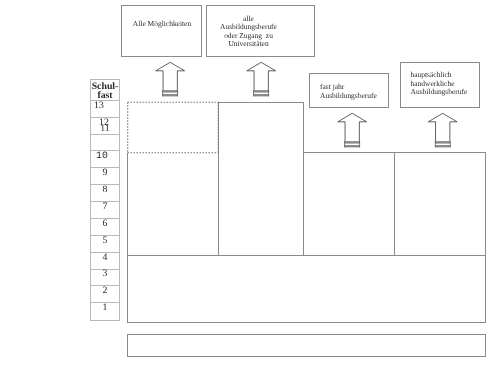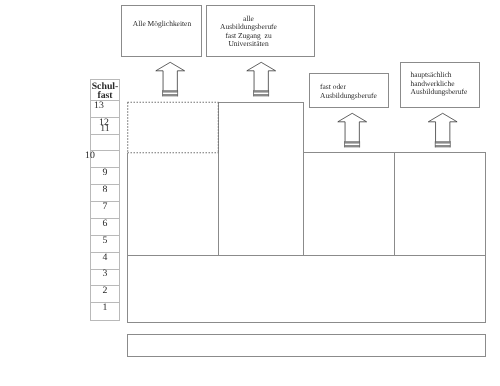--- a/index.html
+++ b/index.html
@@ -79,33 +79,33 @@
       </g>
 
   <g fill="none" stroke="#b9b9b9" stroke-width="1" shape-rendering="crispEdges">
     <rect x="42.5" y="79.5" width="29" height="241"></rect>
     <path id="year-table-rules" d="M42.5 100.5 H71.5 M42.5 117.5 H71.5 M42.5 134.5 H71.5 M42.5 150.5 H71.5 M42.5 167.5 H71.5 M42.5 184.5 H71.5 M42.5 201.5 H71.5 M42.5 218.5 H71.5 M42.5 235.5 H71.5 M42.5 252.5 H71.5 M42.5 269.5 H71.5 M42.5 285.5 H71.5 M42.5 302.5 H71.5"></path>
   </g>
 </svg>
 
 <div class="txt c" style="left:74px;top:19.8px;width:80px;"><span>Alle Möglichkeiten</span></div>
 
-<div class="txt c" style="left:147px;top:14.5px;width:107px;"><span>alle</span><br><span>Ausbildungsberufe</span><br><span>fast Zugang  zu</span><br><span>Universitäten</span></div>
+<div class="txt c" style="left:147px;top:14.5px;width:107px;"><span>alle</span><br><span>Ausbildungsberufe</span><br><span>oder Zugang  zu</span><br><span>Universitäten</span></div>
 
-<div class="txt" style="left:272px;top:83.1px;"><span>fast oder</span><br><span>Ausbildungsberufe</span></div>
+<div class="txt" style="left:272px;top:83.1px;"><span>fast jahr</span><br><span>Ausbildungsberufe</span></div>
 
 <div class="txt" style="left:362.5px;top:71.1px;"><span>hauptsächlich</span><br><span>handwerkliche</span><br><span>Ausbildungsberufe</span></div>
 
 <div class="yt" style="left:42px;top:82.7px;width:30px;font-weight:bold;"><span>Schul-</span><br><span>fast</span></div>
 
 <div id="year-rows">
       <div class="yt" style="left: 42px; width: 18px; top: 101.75px;">13</div>
       <div class="yt" style="left: 42px; width: 28px; top: 118.62px;">12</div>
       <div class="yt" style="left: 42px; width: 30px; top: 125px;">11</div>
-      <div class="yt" style="left: 34px; width: 16px; top: 152.36px;">10</div>
+      <div class="yt" style="left: 46px; width: 16px; top: 152.36px; font-family: Liberation Mono, monospace;">10</div>
       <div class="yt" style="left: 42px; width: 30px; top: 169.23px;">9</div>
       <div class="yt" style="left: 42px; width: 30px; top: 186.1px;">8</div>
       <div class="yt" style="left: 42px; width: 30px; top: 202.97px;">7</div>
       <div class="yt" style="left: 42px; width: 30px; top: 219.84px;">6</div>
       <div class="yt" style="left: 42px; width: 30px; top: 236.71px;">5</div>
       <div class="yt" style="left: 42px; width: 30px; top: 253.58px;">4</div>
       <div class="yt" style="left: 42px; width: 30px; top: 270.45px;">3</div>
       <div class="yt" style="left: 42px; width: 30px; top: 287.32px;">2</div>
       <div class="yt" style="left: 42px; width: 30px; top: 304.19px;">1</div>
     </div>

